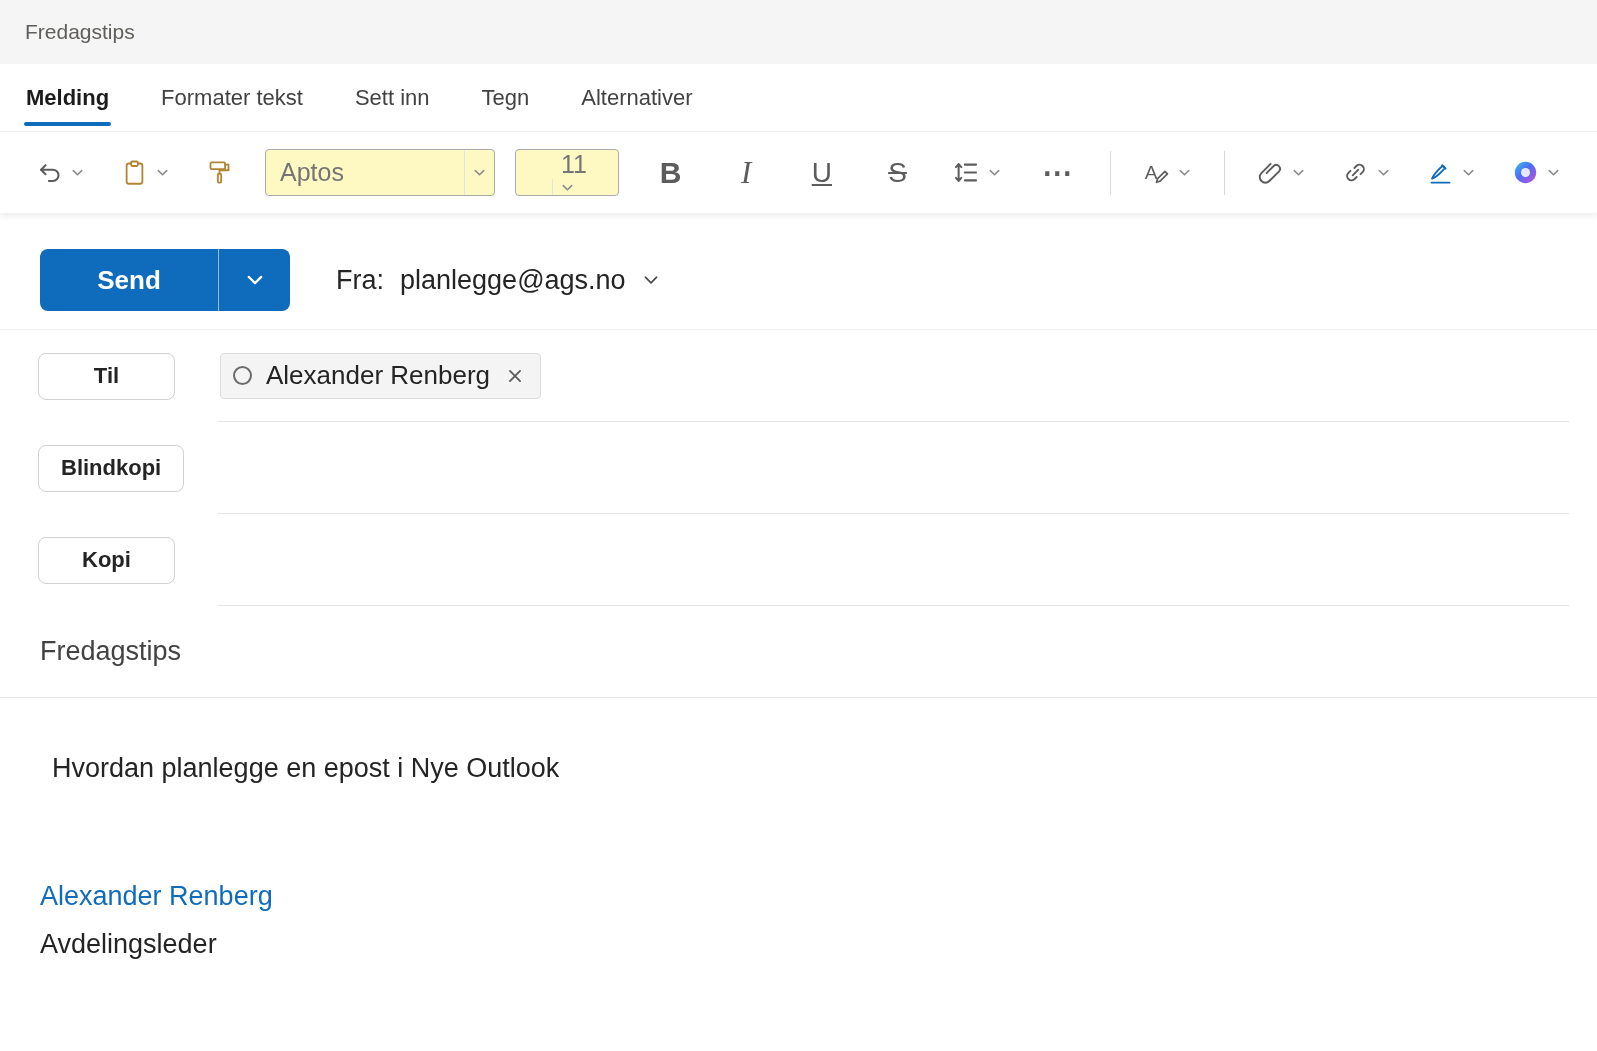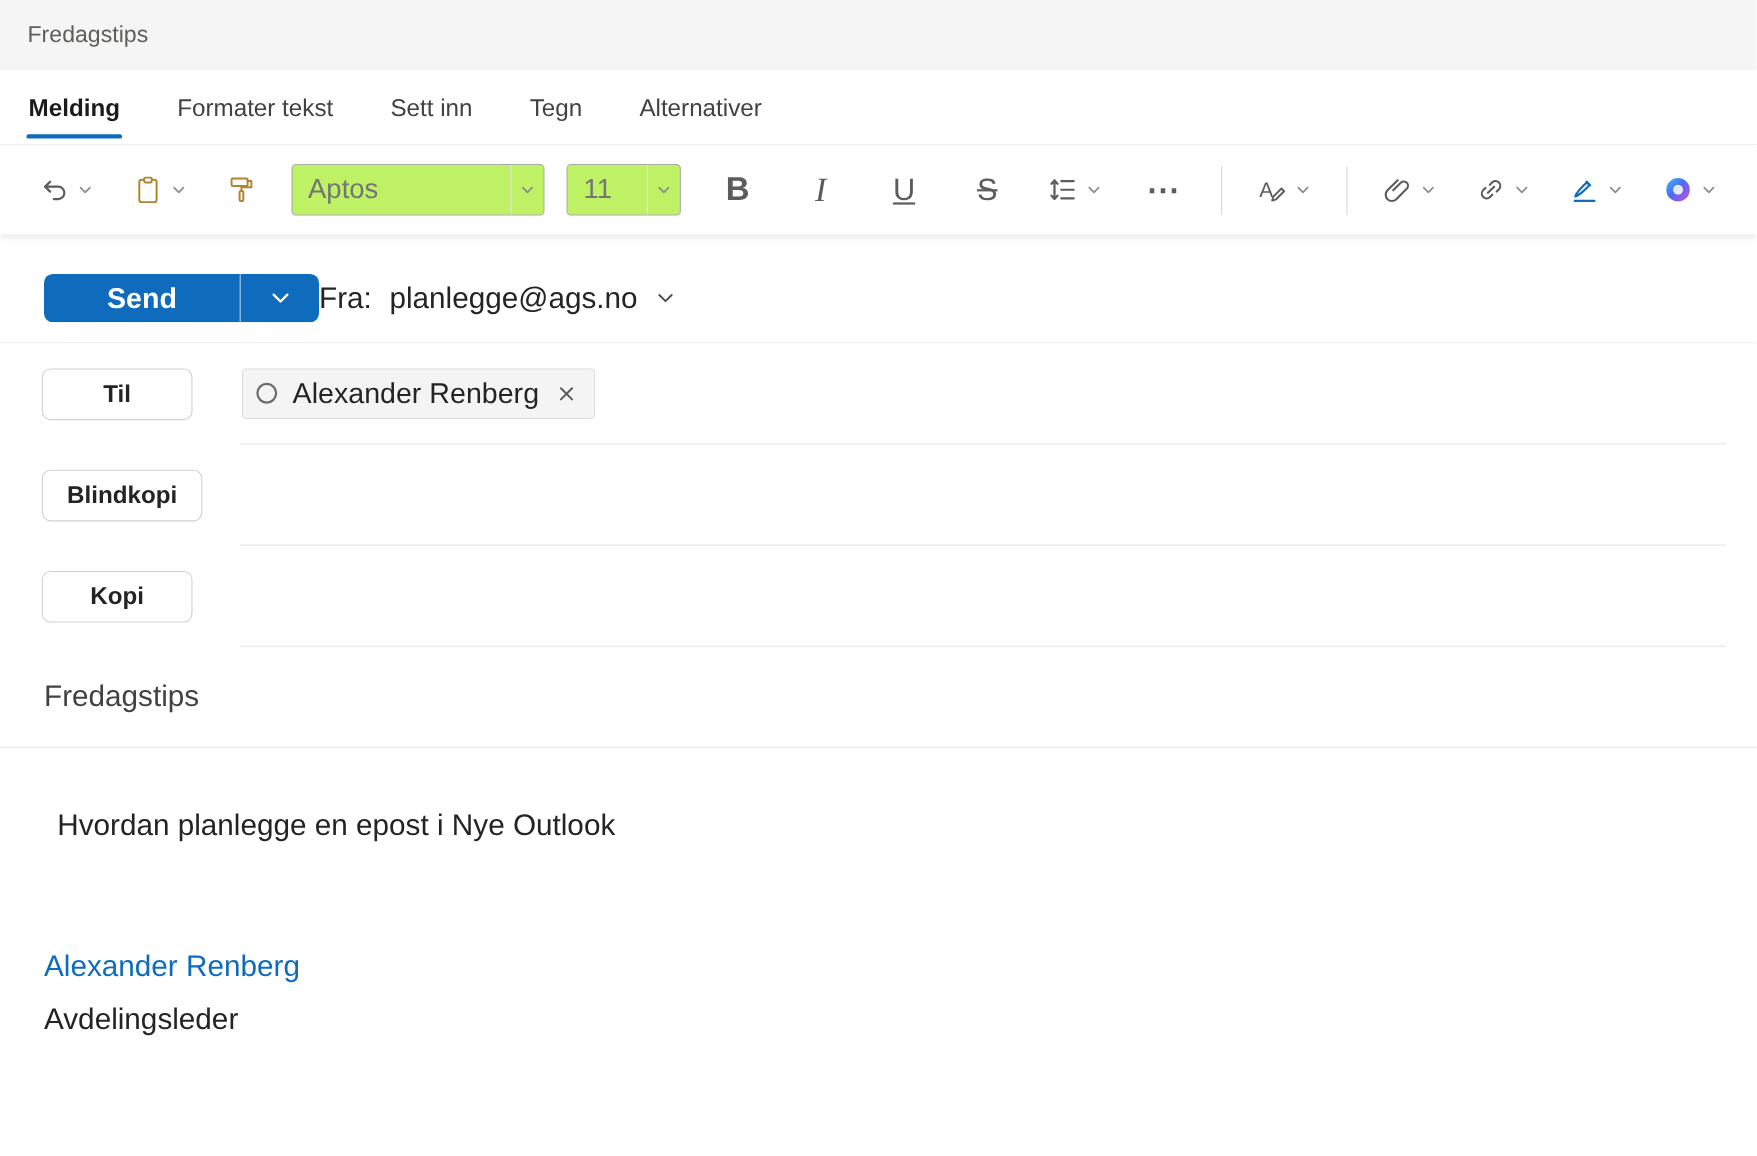--- a/index.html
+++ b/index.html
@@ -16,40 +16,40 @@
   .tab { display:flex; align-items:center; padding:0 26px; font-size:22px; color:#424242; position:relative; cursor:pointer; background:none; border:none; font-family:inherit; }
   .tab.active { font-weight:700; color:#1b1b1b; }
   .tab.active::after { content:""; position:absolute; left:24px; right:24px; bottom:5px; height:4px; border-radius:2px; background:#0f6cbd; }
 
   
   .ribbonwrap { background:#fff; box-shadow:0 3px 6px rgba(0,0,0,.08); position:relative; z-index:2; flex:0 0 auto; }
   .toolbar { height:81px; display:flex; align-items:center; padding:0 32px; gap:28px; }
   .tbtn { display:flex; align-items:center; gap:7px; background:none; border:none; cursor:pointer; padding:4px; }
   .tbtn svg.ic { width:27px; height:27px; }
   .chev { width:15px; height:15px; flex:0 0 auto; }
-  .combo { height:47px; border:1px solid #ababab; border-radius:4px; display:flex; align-items:center; background:#bef264; }
+  .combo { height:47px; border:1px solid #ababab; border-radius:4px; display:flex; align-items:center; background:#fef9c3; }
   .combo .combo-val { font-size:25px; color:#757575; padding-left:14px; flex:1; text-align:left; }
   .combo .combo-caret { width:30px; height:100%; display:flex; align-items:center; justify-content:center; border-left:1px solid #e3e3e3; }
   .combo.font { width:232px; }
-  .combo.size { width:104px; margin-left:-8px; }
+  .combo.size { width:104px; margin-left:-8px;flex-direction:column; }
   .fmt { width:48px; height:48px; display:flex; align-items:center; justify-content:center; background:none; border:none; cursor:pointer; color:#5c5c5c; }
   .fmt.b { font-weight:700; font-size:30px; }
   .fmt.i { font-family:"Liberation Serif","DejaVu Serif",serif; font-style:italic; font-size:31px; }
   .fmt.u { font-size:28px; text-decoration:underline; }
   .fmt.s { font-size:28px; text-decoration:line-through; }
   .fmt.more { font-size:30px; font-weight:700; letter-spacing:2px; }
   .vdiv { width:1px; height:44px; background:#d8d8d8; flex:0 0 auto; }
 
   
   .compose { flex:1; background:#fff; display:flex; flex-direction:column; }
   .send-row { display:flex; align-items:center; padding:36px 0 18px 40px; border-bottom:1px solid #f0f0f0; }
-  .send-split { display:flex; height:44px; border-radius:8px; overflow:hidden; flex:0 0 auto; }
+  .send-split { display:flex; height:62px; border-radius:8px; overflow:hidden; flex:0 0 auto; }
   .send-main { width:178px; background:#0f6cbd; color:#fff; font-size:26px; font-weight:600; border:none; cursor:pointer; font-family:inherit; }
   .send-caret { width:72px; background:#0f6cbd; border:none; border-left:1px solid rgba(255,255,255,.55); display:flex; align-items:center; justify-content:center; cursor:pointer; }
-  .from-btn { display:flex; align-items:center; gap:16px; background:none; border:none; cursor:pointer; font-family:inherit; font-size:27px; color:#242424; }
+  .from-btn { margin-left:46px; display:flex; align-items:center; gap:16px; background:none; border:none; cursor:pointer; font-family:inherit; font-size:27px; color:#242424; }
 
   .rcpt-row { display:flex; align-items:stretch; padding-left:38px; }
   .label-col { width:180px; display:flex; align-items:center; flex:0 0 auto; }
   .rcpt-label { height:47px; min-width:137px; padding:0 22px; border:1px solid #d1d1d1; border-radius:8px; background:#fff; font-family:inherit; font-size:22px; font-weight:600; color:#242424; display:flex; align-items:center; justify-content:center; cursor:pointer; }
   .rcpt-field { flex:1; min-height:92px; margin-right:28px; border-bottom:1px solid #e5e5e5; display:flex; align-items:center; }
   .pill { display:flex; align-items:center; gap:14px; height:46px; padding:0 14px 0 12px; background:#f4f4f4; border:1px solid #dcdcdc; border-radius:4px; margin-left:2px; cursor:pointer; }
   .presence { width:19px; height:19px; border:2px solid #6b6b6b; border-radius:50%; flex:0 0 auto; }
   .pill-name { font-size:26px; color:#242424; }
   .pill-x { background:none; border:none; cursor:pointer; display:flex; align-items:center; padding:2px; }
 

